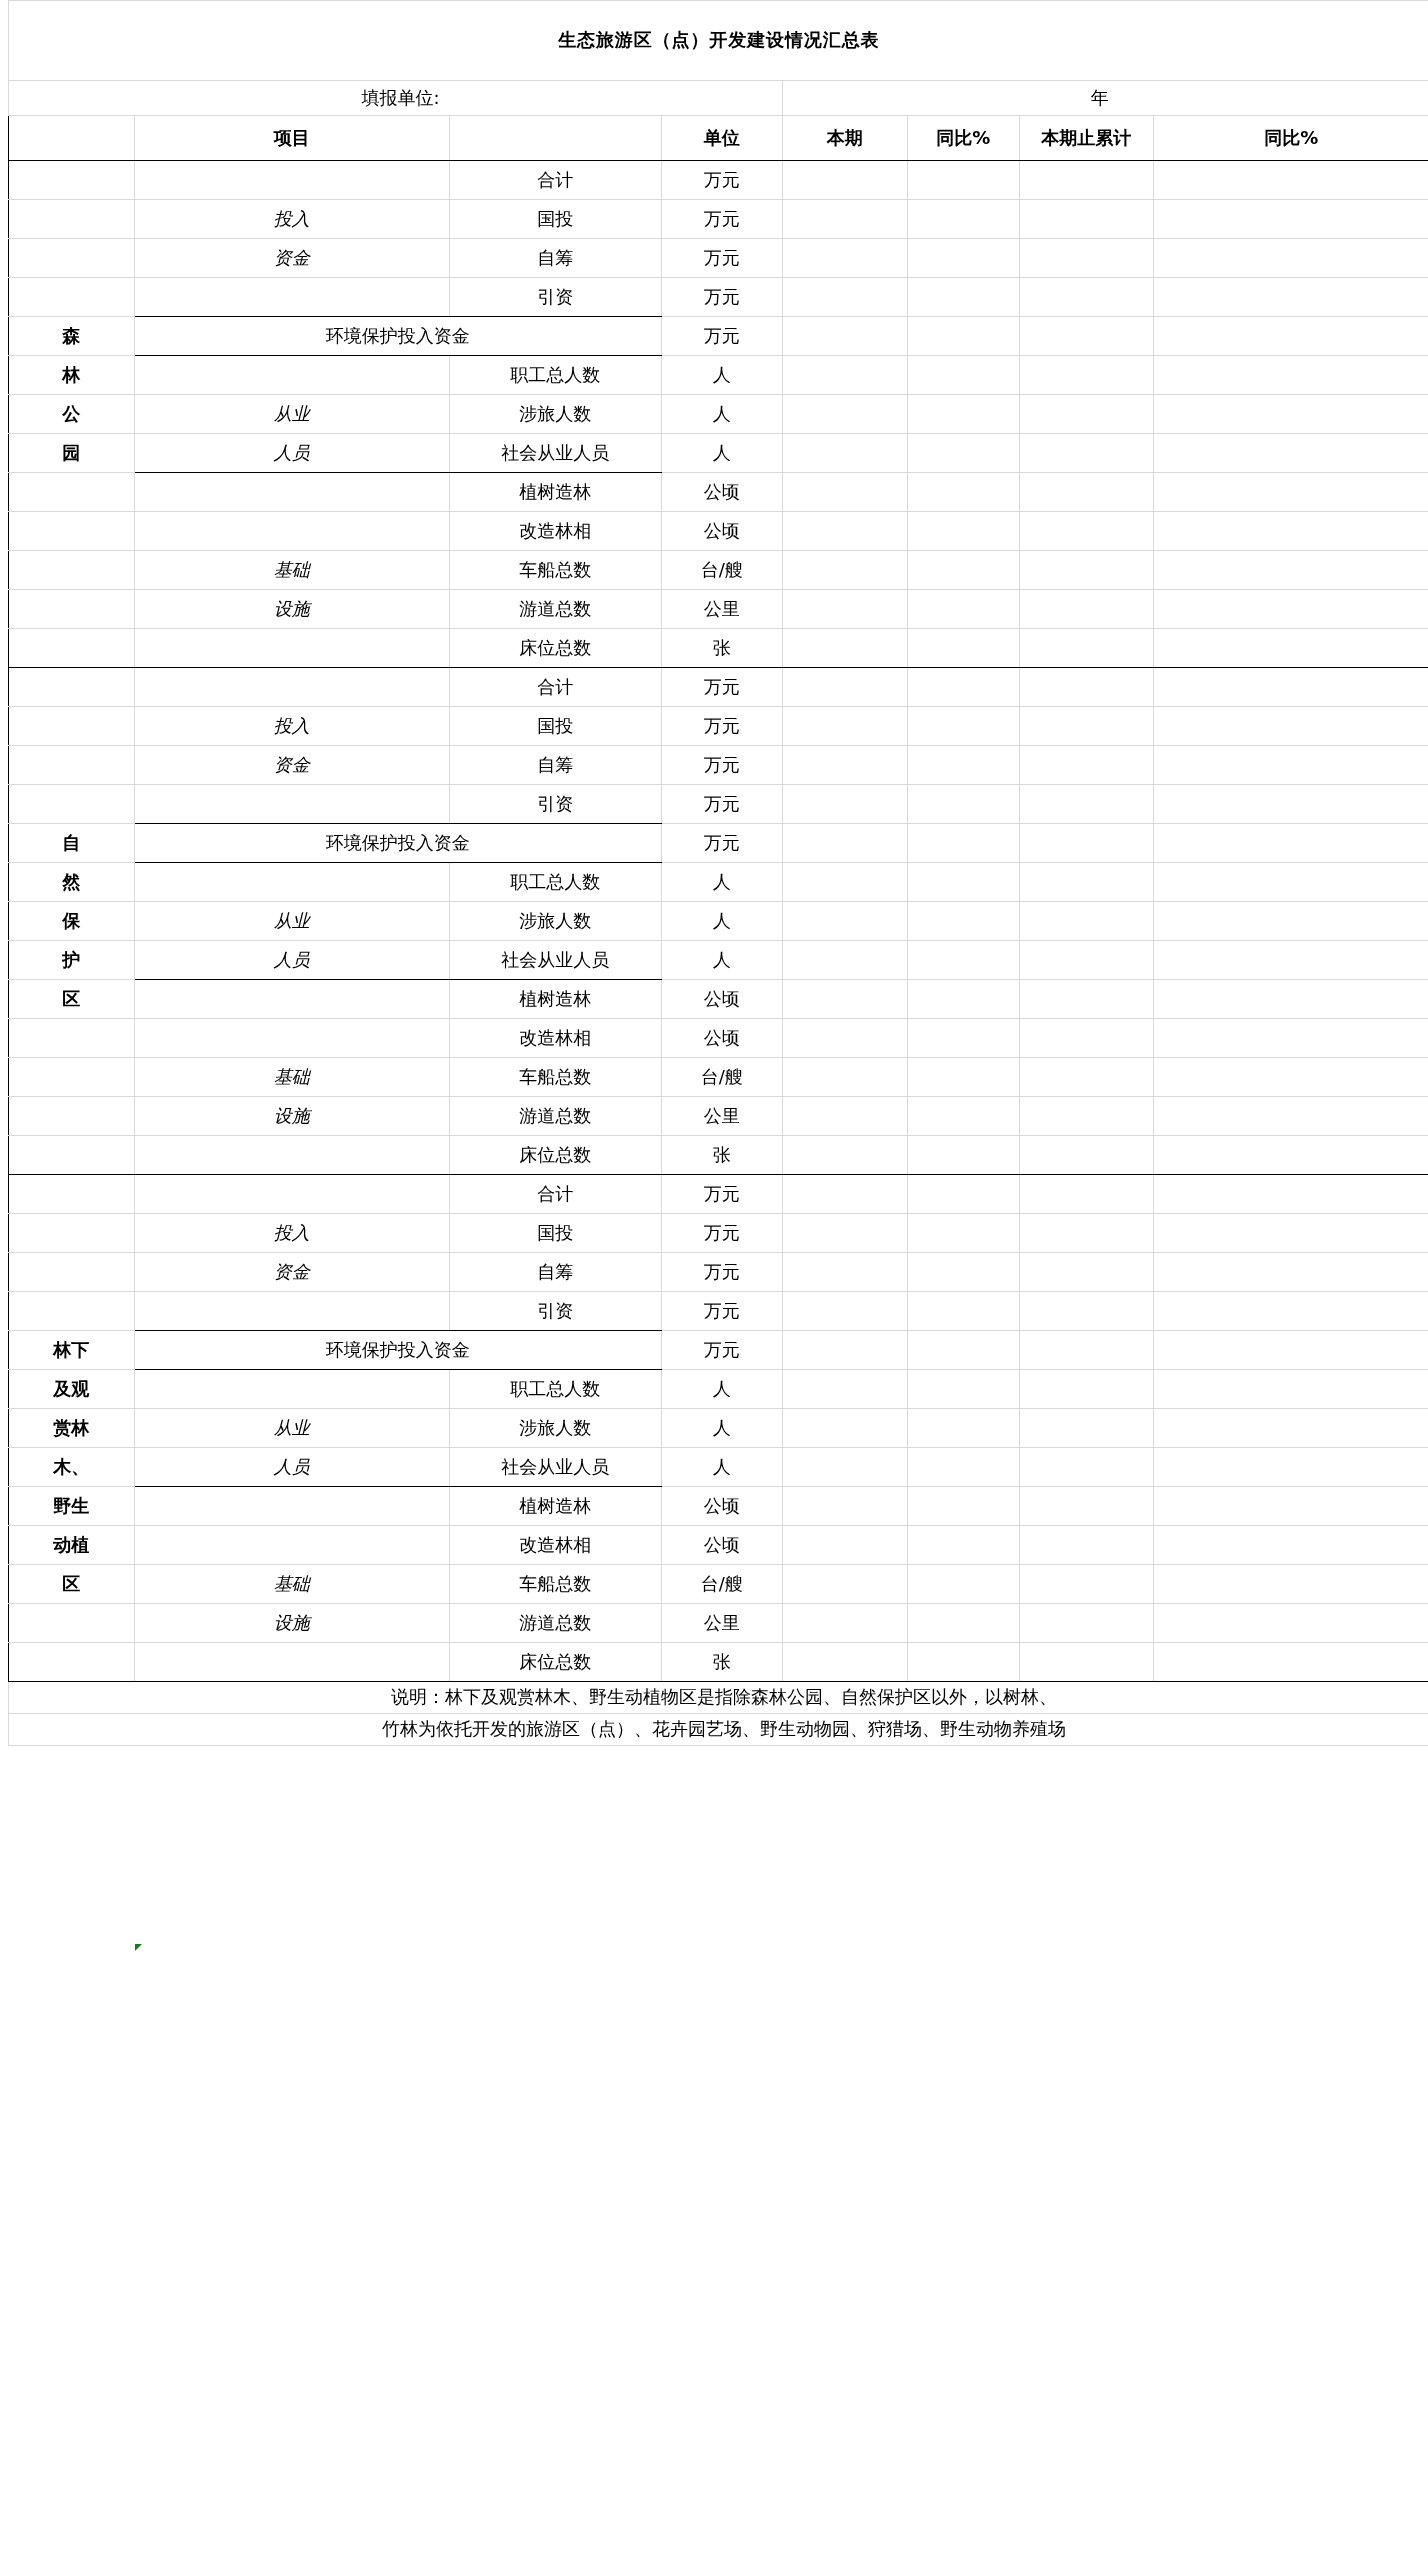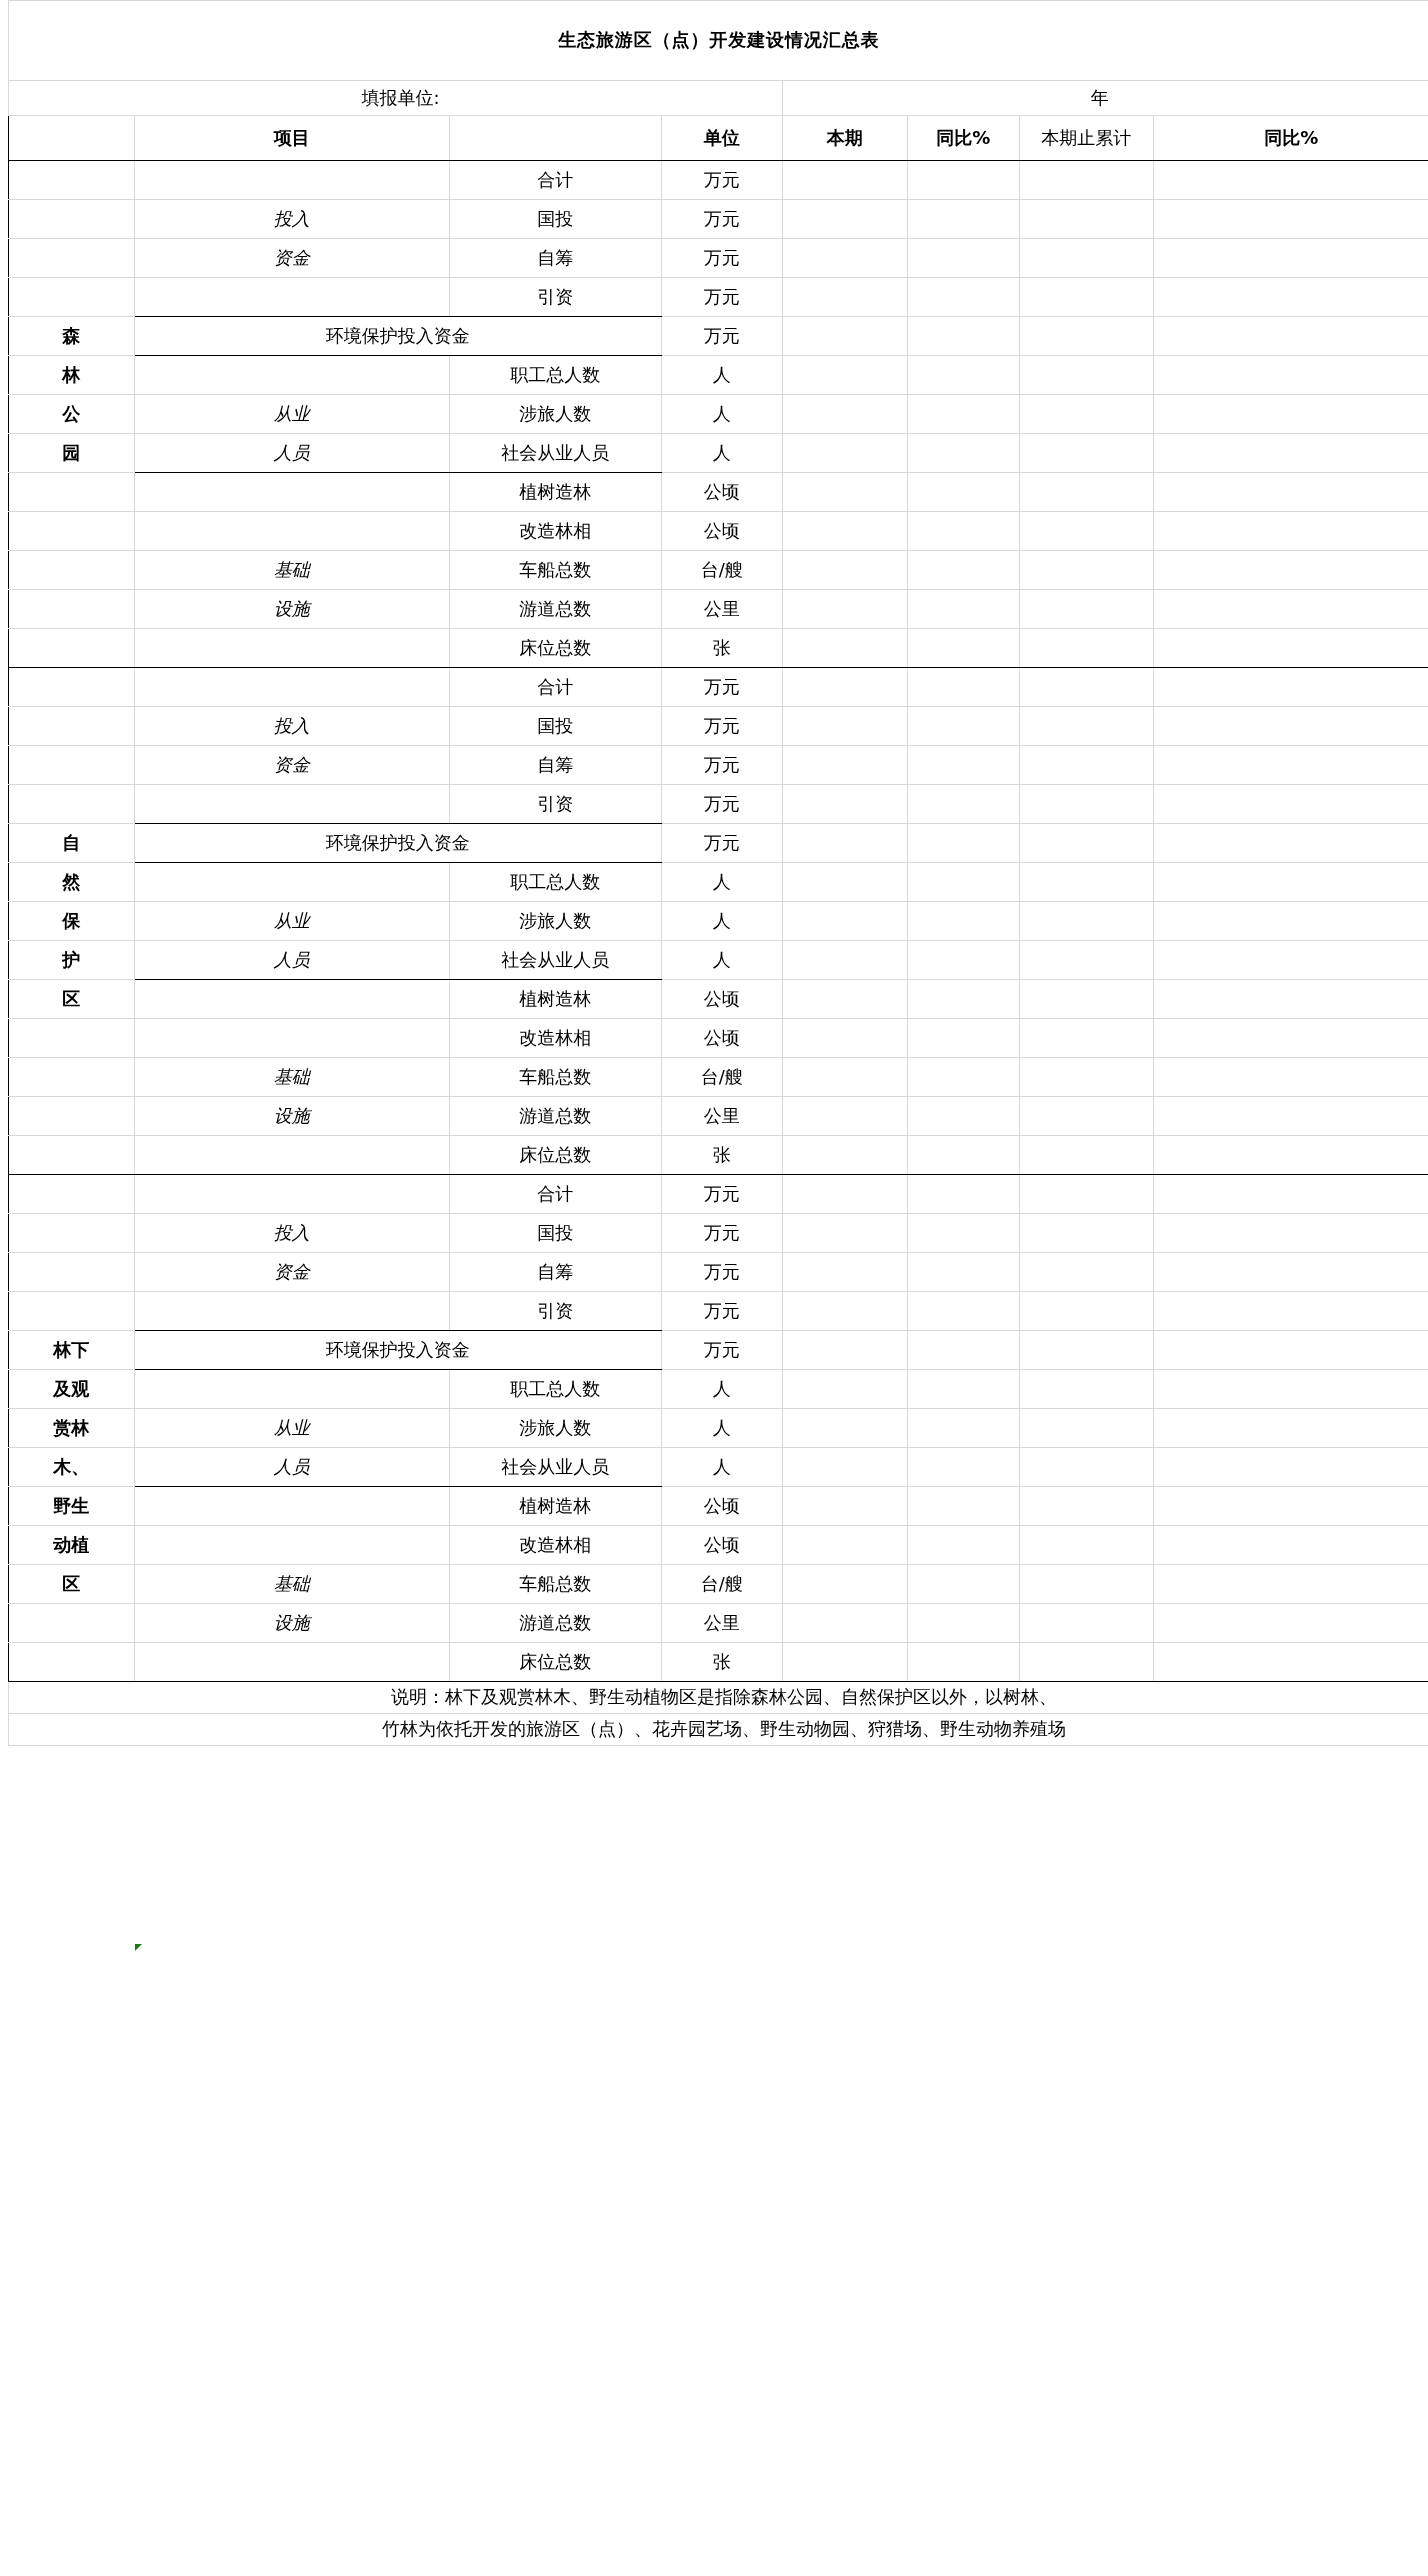--- a/index.html
+++ b/index.html
@@ -71,21 +71,21 @@
   .hdr {
     font-size: 24px;
     font-weight: bold;
   }
   .hdr-sm {
     font-size: 20px;
     font-weight: bold;
   }
   .hdr-xs {
     font-size: 18px;
-    font-weight: normal;
+    font-weight: bold;
   }
 
   .cat {
     font-size: 20px;
     font-weight: bold;
   }
   .grp {
     font-size: 23px;
     font-style: italic;
   }

